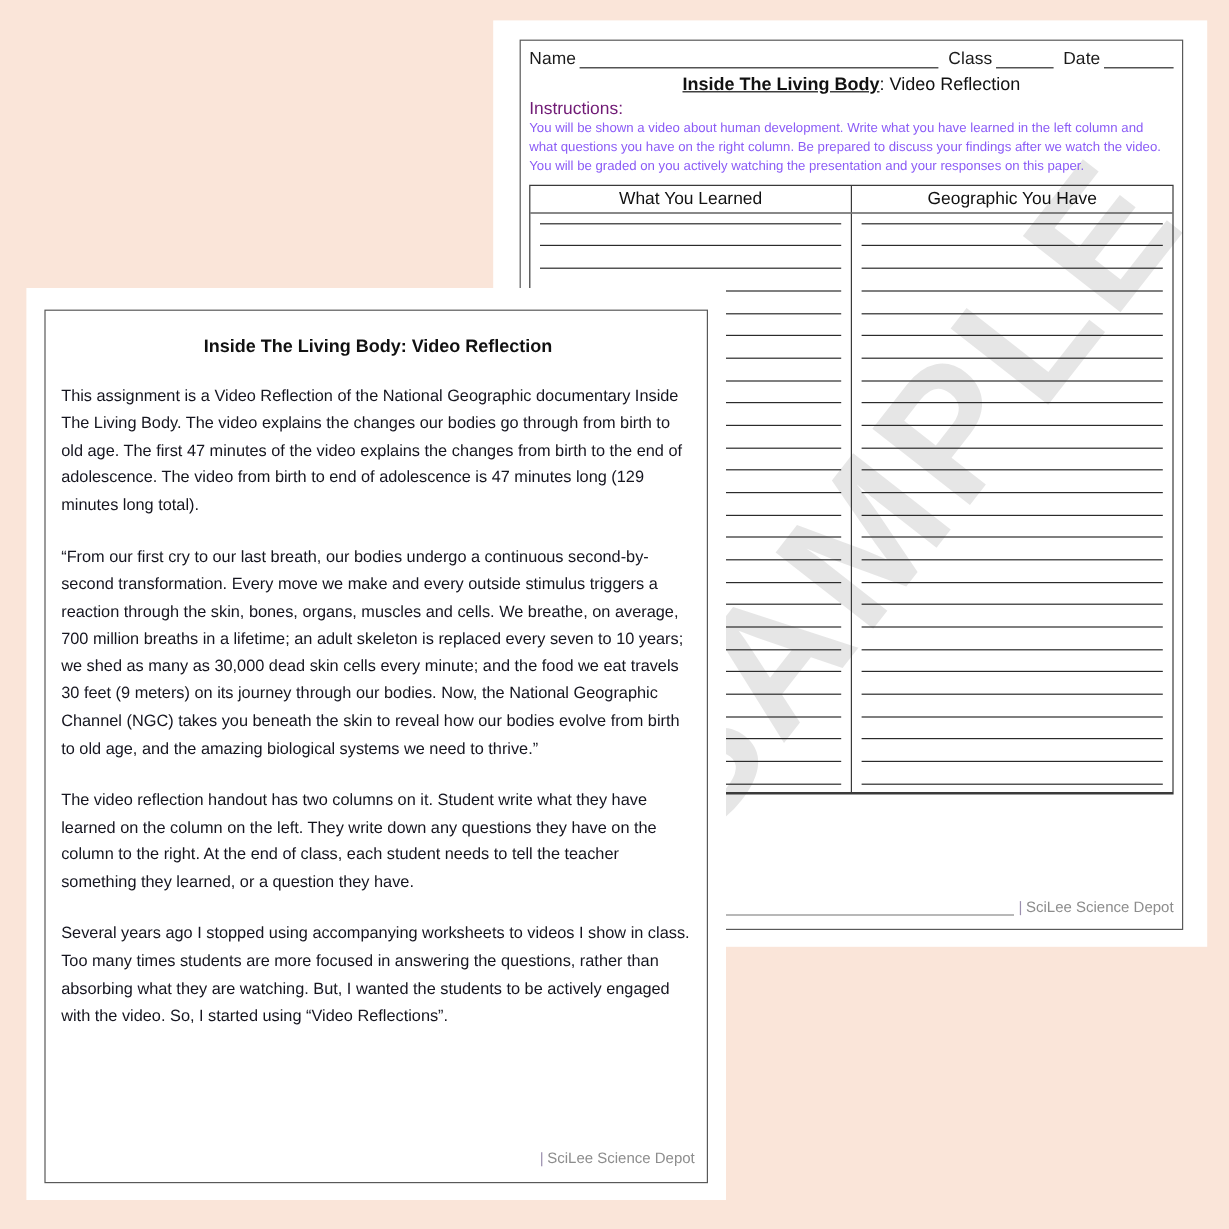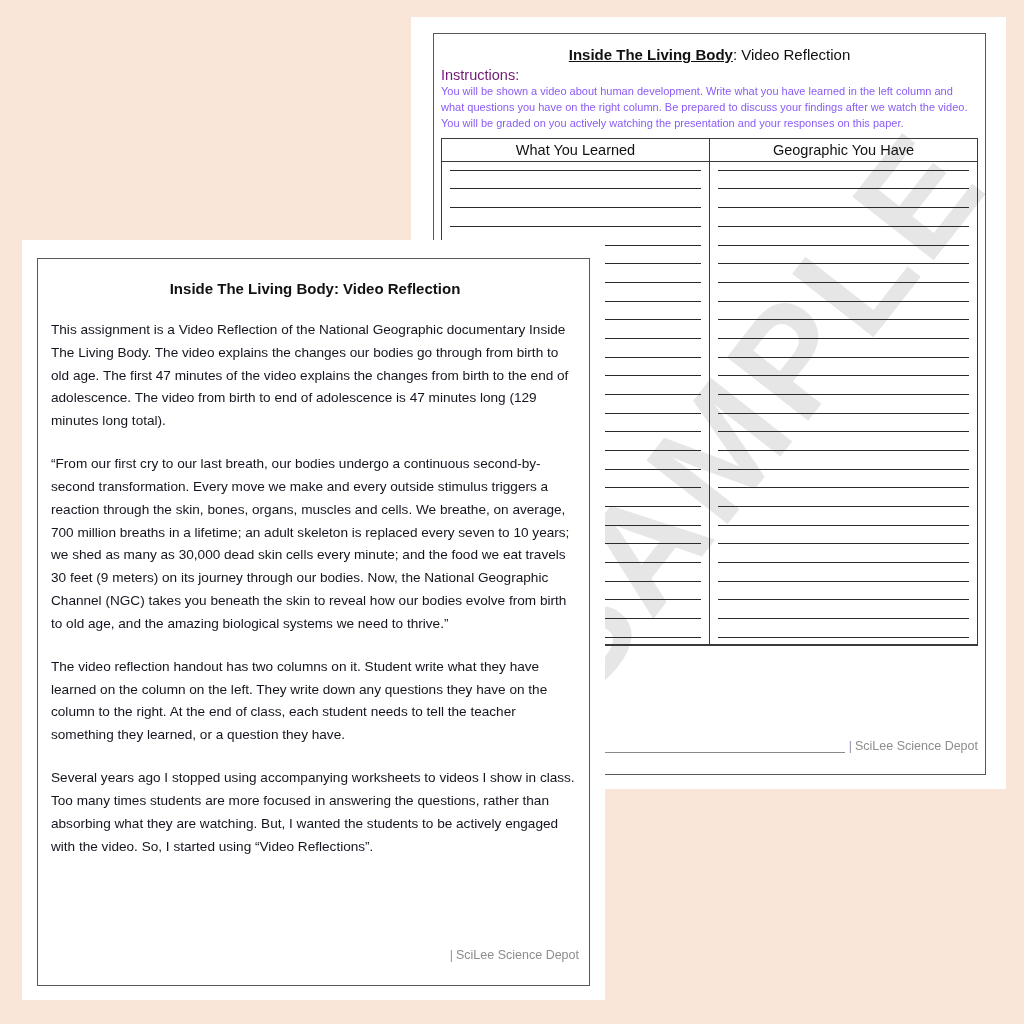--- a/index.html
+++ b/index.html
@@ -151,21 +151,21 @@
     font-weight: bold;
     color: rgba(60,60,60,0.13);
     letter-spacing: 6px;
     font-family: "Liberation Sans", sans-serif;
     white-space: nowrap;
   }
 
   .footer-row {
     position: absolute;
     right: 0;
-    bottom: 16px;
+    bottom: 6px;
     display: flex;
     align-items: flex-end;
     width: 100%;
     justify-content: flex-end;
   }
   .footer-rule {
     flex: 1 1 auto;
     border-bottom: 1.2px solid #8a8a8a;
     height: 10px;
     margin-right: 4px;
@@ -227,20 +227,30 @@
 
 <div class="doc-back">
   <div class="page-border"></div>
 
   <div class="watermark">
     <span>SAMPLE</span>
   </div>
 
   <div class="back-inner">
 
+    <div class="nameline-row">
+      <span class="lbl">Name</span>
+      <span class="rule name-rule"></span>
+      <span class="gap8"></span>
+      <span class="lbl">Class</span>
+      <span class="rule class-rule"></span>
+      <span class="gap8"></span>
+      <span class="lbl">Date</span>
+      <span class="rule date-rule"></span>
+    </div>
 
     <div class="back-title">
       <span class="bold-ul">Inside The Living Body</span><span>: Video Reflection</span>
     </div>
 
     <div class="instr-label">Instructions:</div>
     <div class="instr-body">You will be shown a video about human development. Write what you have learned in the left column and what questions you have on the right column. Be prepared to discuss your findings after we watch the video. You will be graded on you actively watching the presentation and your responses on this paper.</div>
 
     <div class="wk-table">
       <div class="wk-head">

